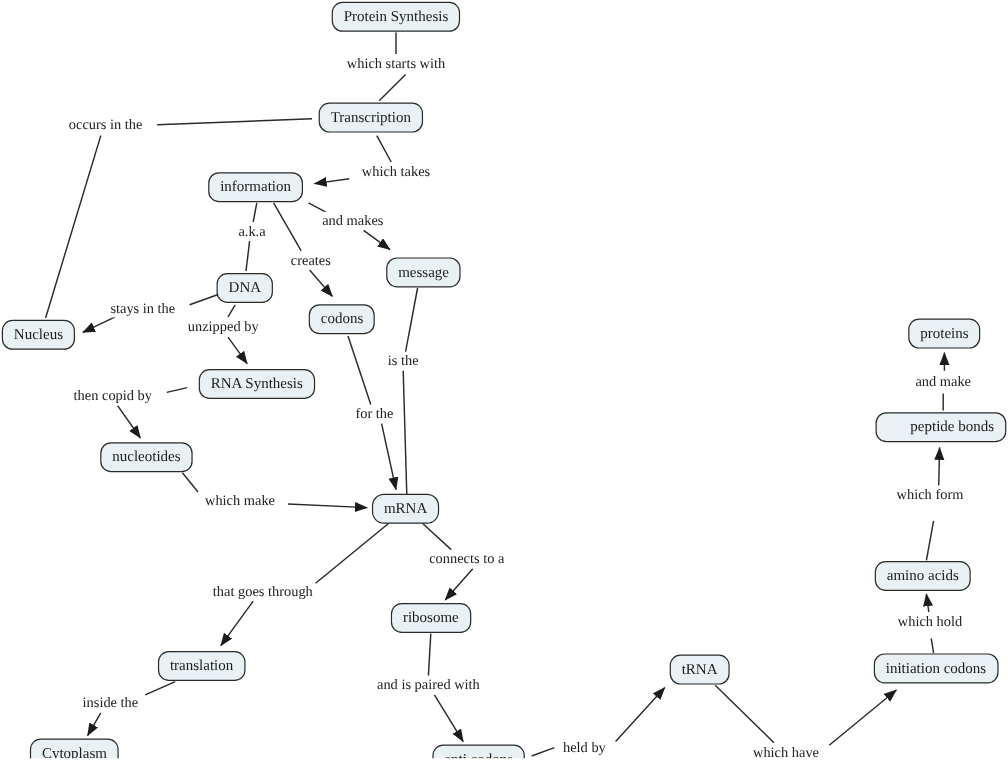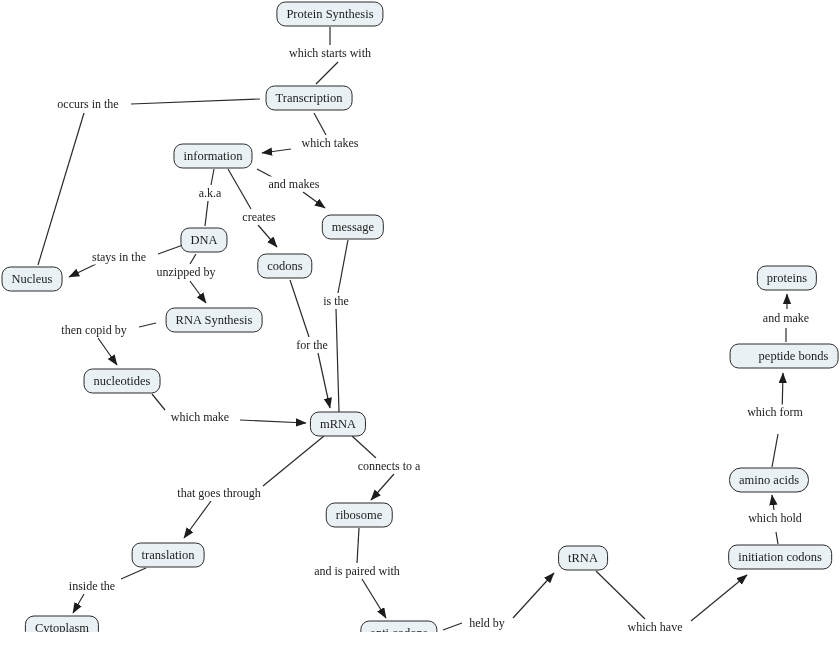--- a/index.html
+++ b/index.html
@@ -103,28 +103,28 @@
   <div id="nodes-layer">
       <div class="node" style="left: 330px; top: 14px;">Protein Synthesis</div>
       <div class="node" style="left: 309px; top: 98px;">Transcription</div>
       <div class="node" style="left: 213px; top: 156px;">information</div>
       <div class="node" style="left: 204px; top: 240px;">DNA</div>
       <div class="node" style="left: 32px; top: 279px;">Nucleus</div>
       <div class="node" style="left: 214px; top: 320px;">RNA Synthesis</div>
       <div class="node" style="left: 122px; top: 381px;">nucleotides</div>
       <div class="node" style="left: 285px; top: 266px;">codons</div>
       <div class="node" style="left: 353px; top: 227px;">message</div>
-      <div class="node" style="left: 338px; top: 424px;">mRNA</div>
+      <div class="node" style="left: 338px; top: 424px; border-radius: 10px;">mRNA</div>
       <div class="node" style="left: 359px; top: 515px;">ribosome</div>
       <div class="node" style="left: 168px; top: 555px;">translation</div>
       <div class="node" style="left: 62px; top: 628px;">Cytoplasm</div>
       <div class="node" style="left: 399px; top: 633px;">anti codons</div>
       <div class="node" style="left: 583px; top: 558px;">tRNA</div>
       <div class="node" style="left: 780px; top: 557px;">initiation codons</div>
-      <div class="node" style="left: 769px; top: 480px; border-radius: 12px;">amino acids</div>
+      <div class="node" style="left: 769px; top: 480px;">amino acids</div>
       <div class="node" style="left: 784px; top: 356px; padding-left: 28px;">peptide bonds</div>
       <div class="node" style="left: 787px; top: 278px;">proteins</div>
     </div>
   <div id="labels-layer">
       <div class="edge-label" style="left: 330px; top: 53px;">which starts with</div>
       <div class="edge-label" style="left: 88px; top: 104px;">occurs in the</div>
       <div class="edge-label" style="left: 330px; top: 143px;">which takes</div>
       <div class="edge-label" style="left: 210px; top: 193px;">a.k.a</div>
       <div class="edge-label" style="left: 294px; top: 184px;">and makes</div>
       <div class="edge-label" style="left: 259px; top: 217px;">creates</div>

